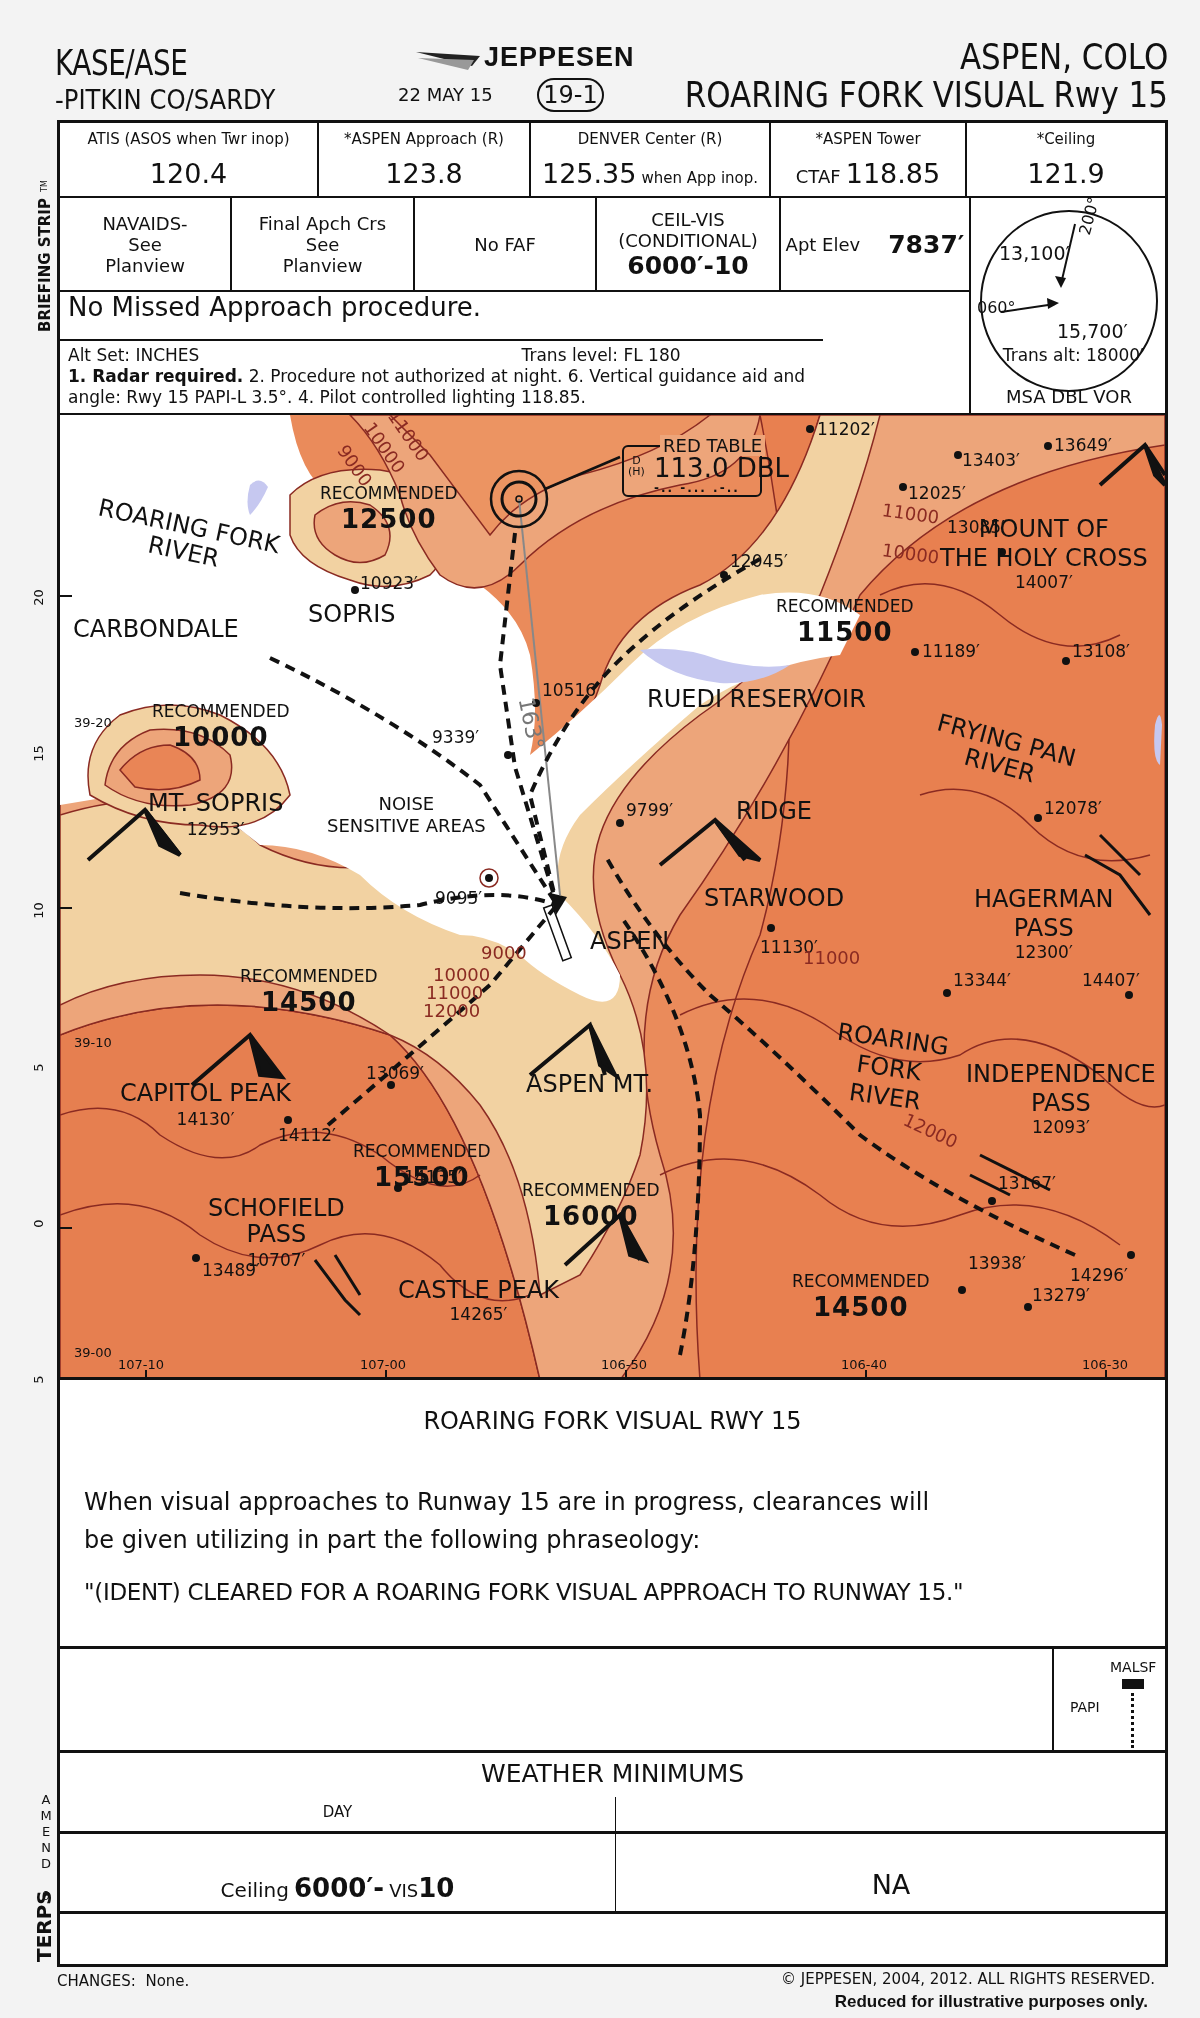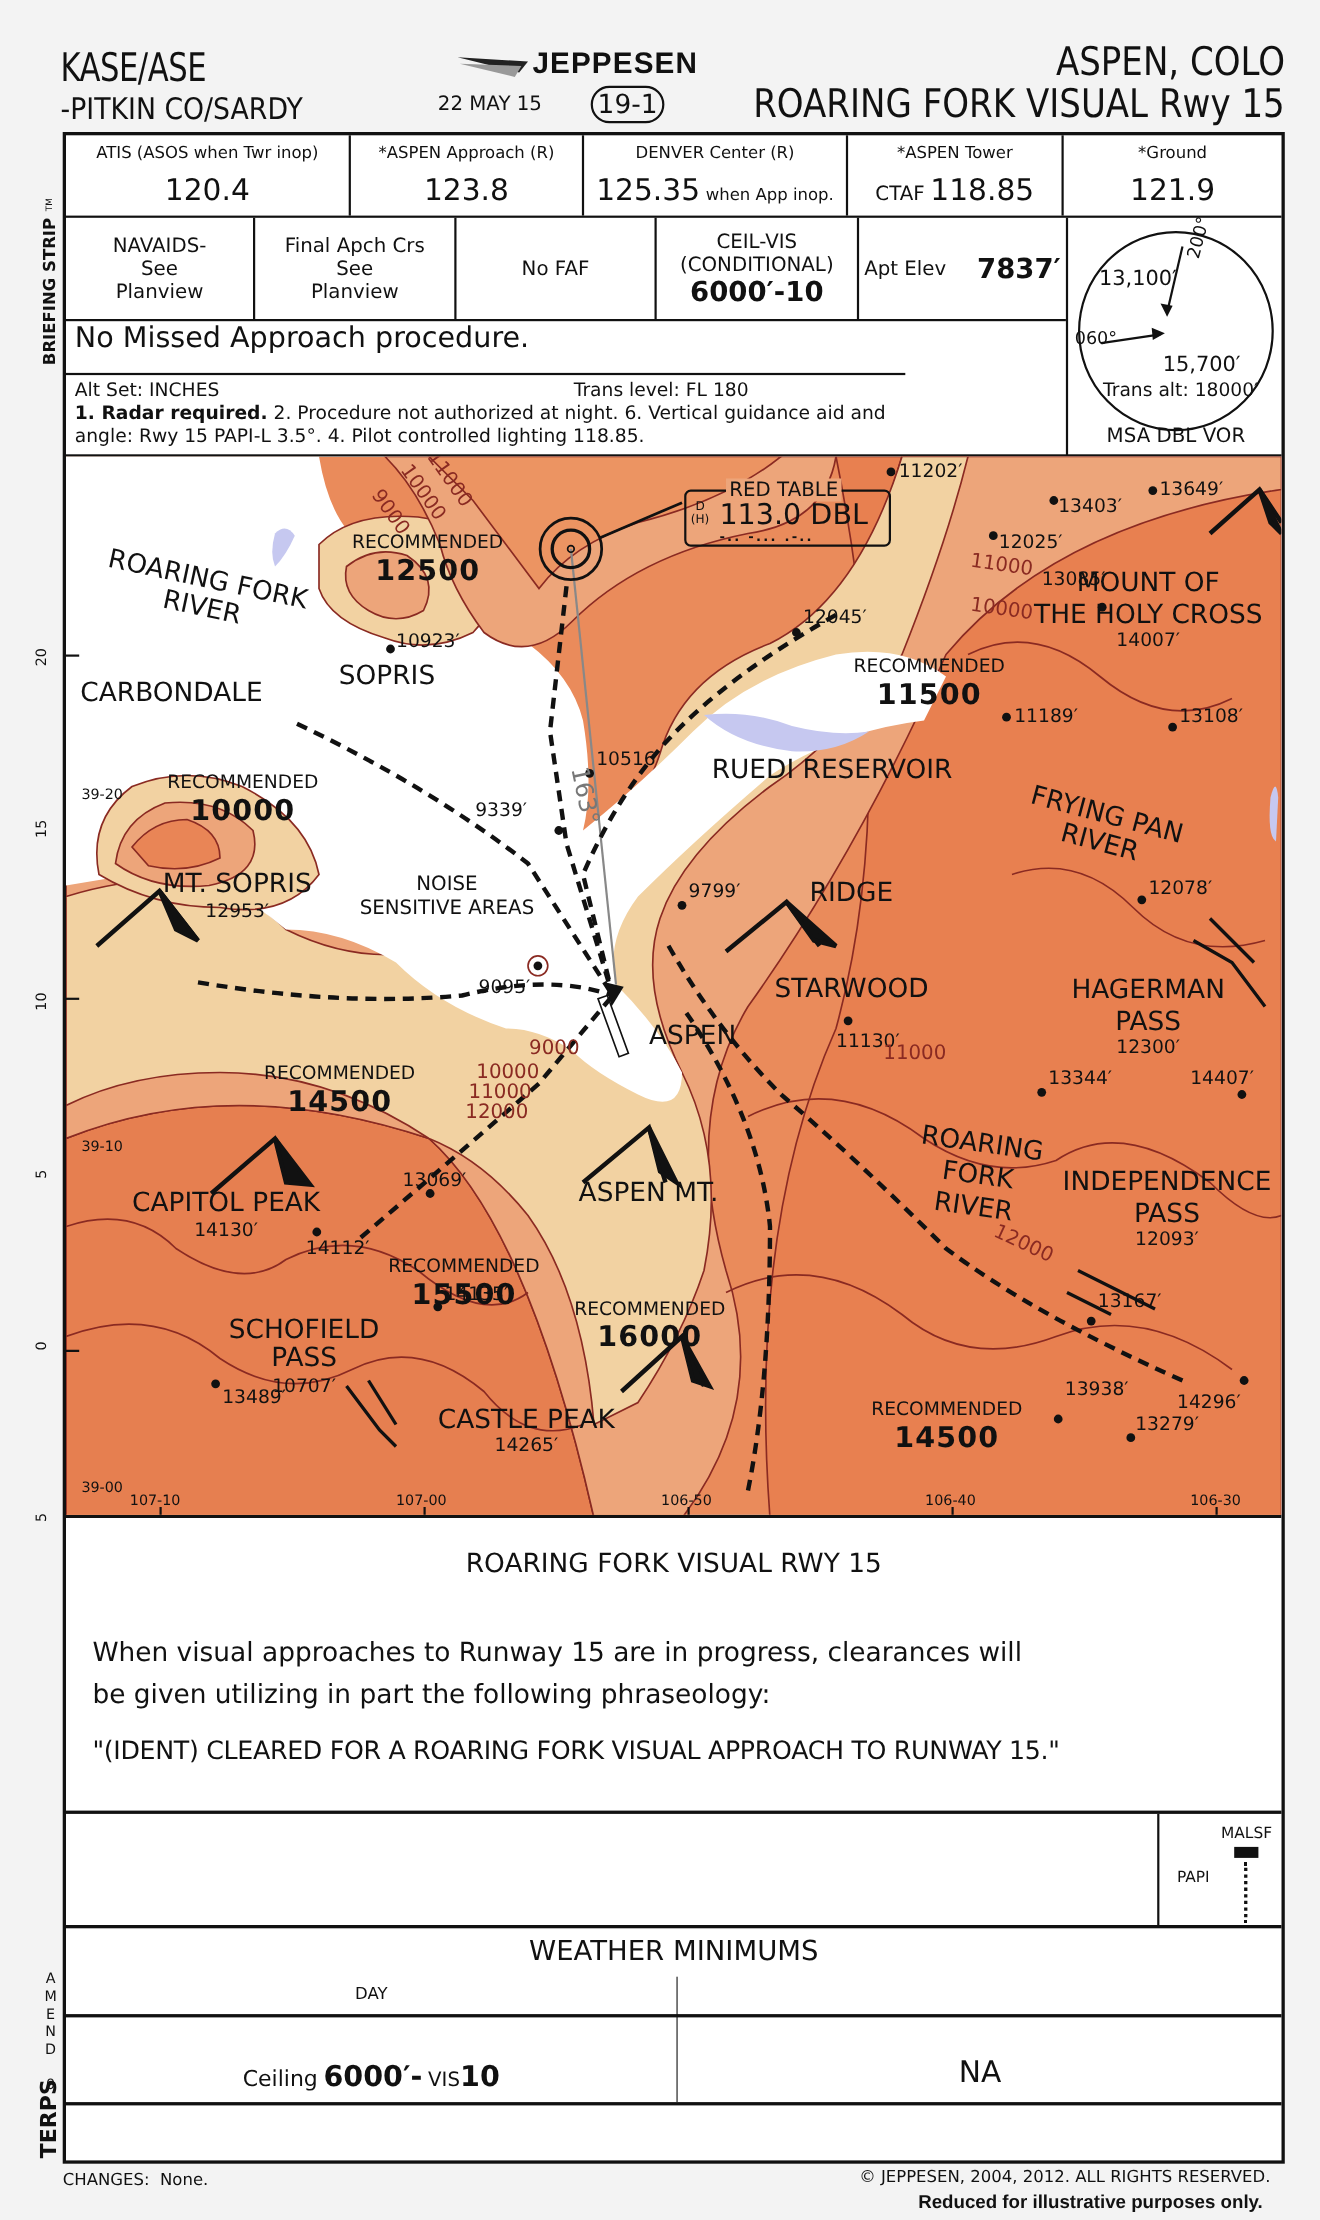--- a/index.html
+++ b/index.html
@@ -81,21 +81,21 @@
       </div>
     </div>
     <div class="cell" style="width:196px;">
       <div class="lbl">*ASPEN Tower</div>
       <div style="margin-top:10px; white-space:nowrap;">
         <span style="font-size:18px;">CTAF</span>
         <span style="font-size:27px;">118.85</span>
       </div>
     </div>
     <div class="cell" style="flex:1;">
-      <div class="lbl">*Ground</div>
+      <div class="lbl">*Ceiling</div>
       <div class="freq">121.9</div>
     </div>
   </div>
 
   <div class="row" style="top:75px; height:94px; width:909px;">
     <div class="cell v" style="width:172px;">
       <div>NAVAIDS-</div>
       <div>See</div>
       <div>Planview</div>
     </div>
@@ -266,21 +266,21 @@
       <g stroke="#111" stroke-width="3" fill="none">
         <path d="M1025 440 L1060 460 L1090 500"></path>
           <path d="M1040 420 L1080 460"></path>
         <path d="M920 740 L960 760 L990 775"></path>
           <path d="M910 760 L950 780"></path>
         <path d="M255 845 L285 885 L300 900"></path>
           <path d="M275 840 L300 880"></path>
       </g>
     </svg>
 
-    <div class="abs" style="left:562px; top:30px; width:188px; height:52px; border:2px solid #111; border-radius:6px; background:rgba(255,255,255,0.0);">
+    <div class="abs" style="left:562px; top:30px; width:140px; height:52px; border:2px solid #111; border-radius:6px; background:rgba(255,255,255,0.0);">
       <div class="lab" style="left:36px; top:-12px; font-size:18px; background:#eda57a; padding:0 3px;">RED TABLE</div>
       <div class="lab" style="left:4px; top:8px; font-size:11px; line-height:11px; text-align:center;"><span>D</span><br><span>(H)</span></div>
       <div class="lab" style="left:30px; top:6px; font-size:26px;"><span>113.0</span> <span>DBL</span></div>
       <div class="lab" style="left:30px; top:34px; font-size:12px; font-weight:bold; letter-spacing:2px;">-.. -... .-..</div>
     </div>
     <div class="lab" style="left:478px; top:280px; font-size:22px; color:#777; transform:rotate(78deg); transform-origin:left top;">163°</div>
 
     <div class="lab place" style="left:34px; top:98px; transform:rotate(12deg); line-height:26px; text-align:center;">
         <div>ROARING FORK</div>
         <div>RIVER</div>

